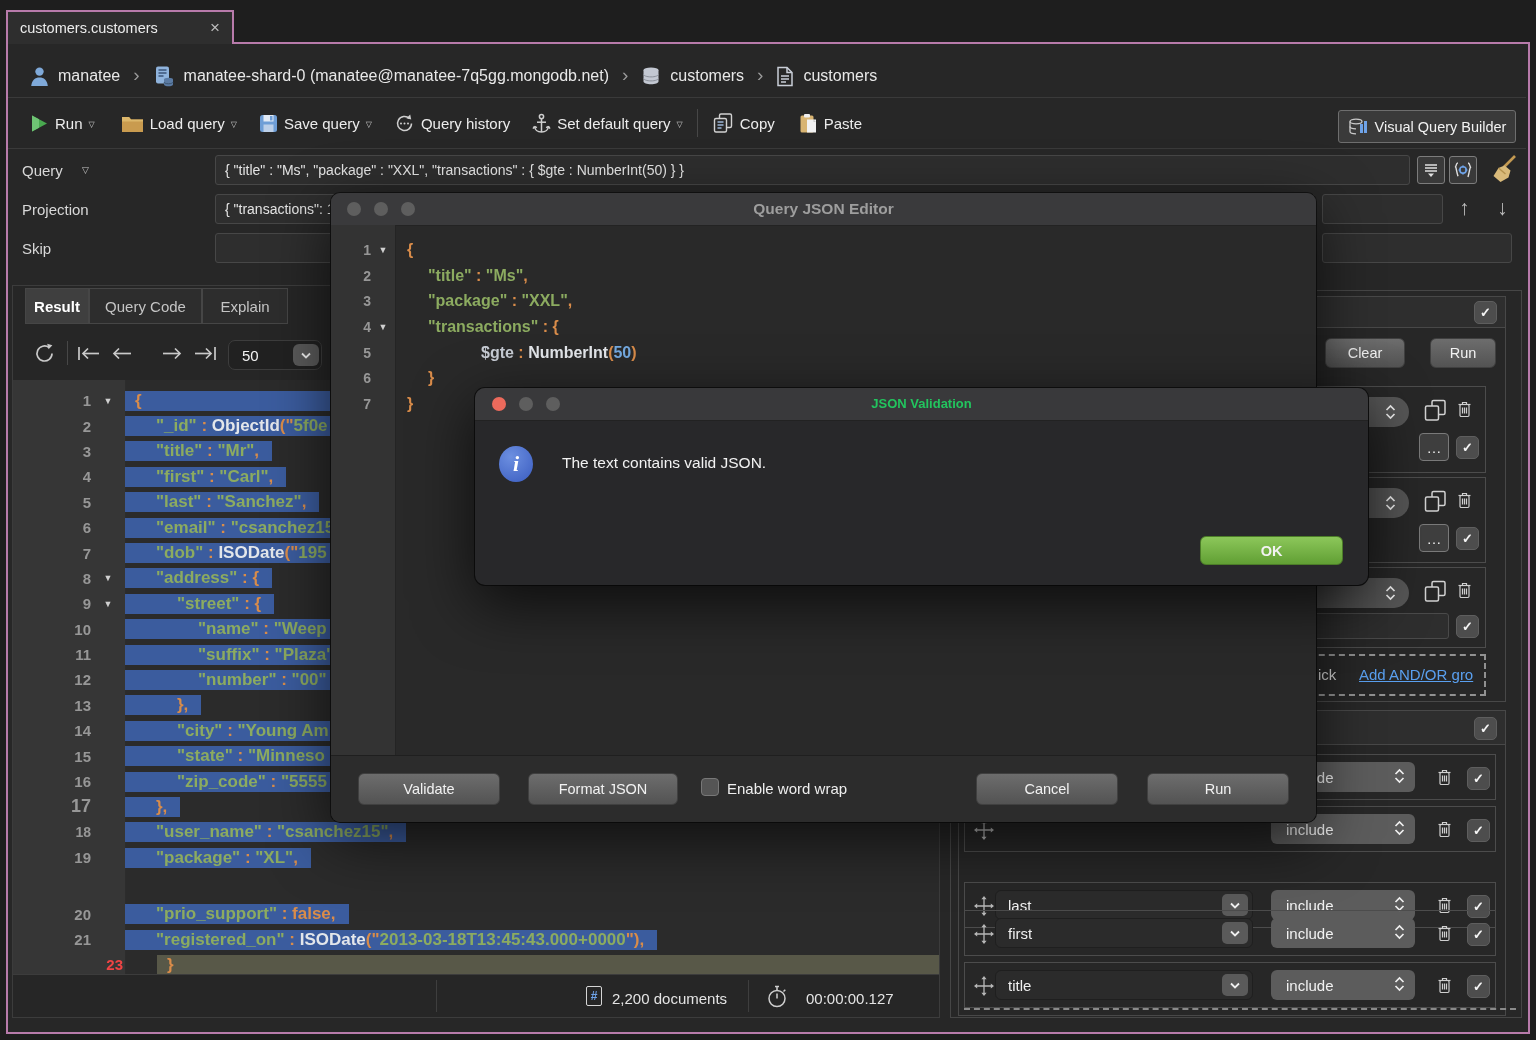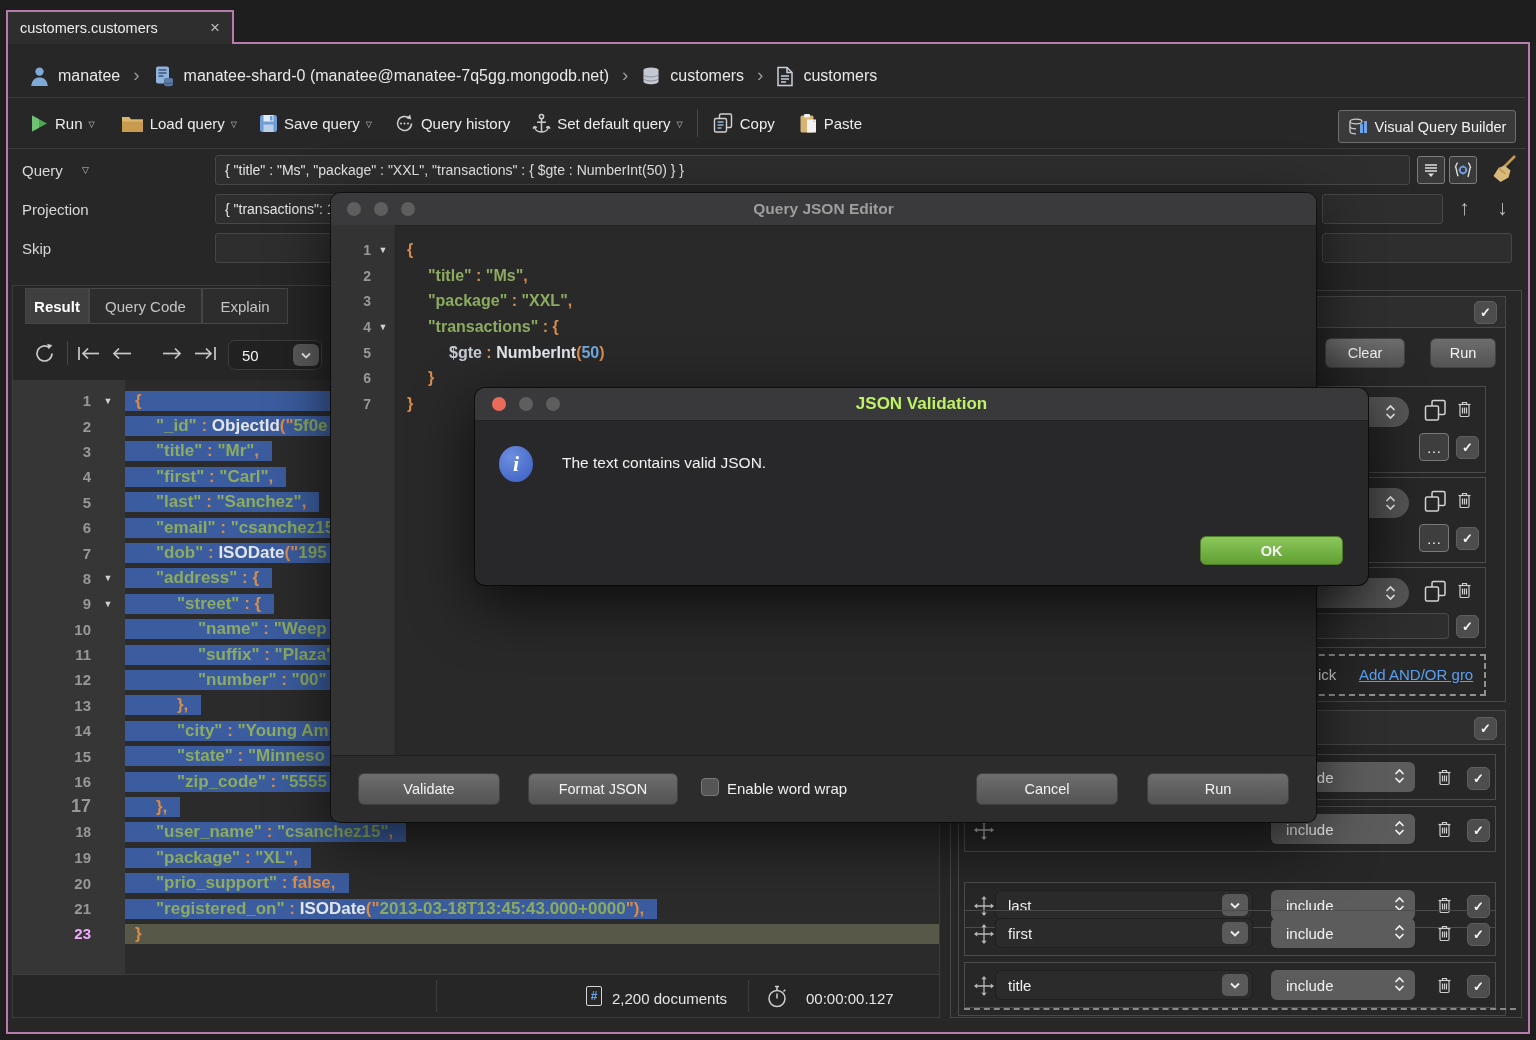--- a/index.html
+++ b/index.html
@@ -20,21 +20,21 @@
   .caret{font-size:8px;color:#c9c9c9;padding-top:2px;}
   .crumb-sep{color:#9a9a9a;font-size:19px;padding:0 4px 3px 4px;}
   
   .code-line{display:flex;align-items:center;font-weight:bold;}
   .ln{flex:none;text-align:right;color:#979797;font-weight:bold;}
   .fold{flex:none;text-align:center;color:#d0d0d0;}
   .lt{white-space:pre;display:inline-block;}
   .sel{background:#3b5c9e;padding-right:13px;}
   .fw{flex:1;}
   .cur{background:#585848;flex:1;}
-  .row-cur .ln{color:#f0abfc;}
+  .row-cur .ln{color:#ef4444;padding-left:32px;}
   .tg{color:#8cab60}.tp{color:#d98c4a}.tt{color:#e3e6ea}.tn{color:#74a9e0}.tw{color:#c7ccd4}
   
   .rtab{position:absolute;top:288px;height:36px;display:flex;align-items:center;justify-content:center;
         font-size:15px;border:1px solid #464646;background:#2d2d2d;color:#c4c4c4;box-sizing:border-box;}
   .rtab.active{background:#3f3f3f;color:#ffffff;font-weight:bold;}
   
   .tl{width:14px;height:14px;border-radius:50%;background:#5e5e5e;position:absolute;top:9px;}
   .mselect{background:#5c5c5c;border-radius:6px;height:30px;display:flex;align-items:center;
            justify-content:space-between;color:#f2f2f2;font-size:15px;padding:0 10px 0 15px;box-sizing:border-box;}
   .fselect{background:#2b2b2b;border:1px solid #1f1f1f;border-radius:6px;height:30px;display:flex;
@@ -356,21 +356,21 @@
         <div class="code-line" style="height: 25.4px; font-size: 17px;">
           <span class="ln" style="width: 78px; font-size: 14px;">18</span>
           <span class="fold" style="width: 34px; font-size: 9px;"></span>
           <span class="lt sel" style="padding-left: 31px;"><span class="tg">"user_name"</span><span class="tp"> : </span><span class="tg">"csanchez15"</span><span class="tp">,</span></span>
         </div>
         <div class="code-line" style="height: 25.4px; font-size: 17px;">
           <span class="ln" style="width: 78px; font-size: 15px;">19</span>
           <span class="fold" style="width: 34px; font-size: 9px;"></span>
           <span class="lt sel" style="padding-left: 31px;"><span class="tg">"package"</span><span class="tp"> : </span><span class="tg">"XL"</span><span class="tp">,</span></span>
         </div>
-        <div class="code-line" style="height: 25.4px; font-size: 17px;">
+        <div class="code-line" style="height: 25.4px; font-size: 17px; margin-top: 31px;">
           <span class="ln" style="width: 78px; font-size: 15px;">20</span>
           <span class="fold" style="width: 34px; font-size: 9px;"></span>
           <span class="lt sel" style="padding-left: 31px;"><span class="tg">"prio_support"</span><span class="tp"> : </span><span class="tp">false</span><span class="tp">,</span></span>
         </div>
         <div class="code-line" style="height: 25.4px; font-size: 17px;">
           <span class="ln" style="width: 78px; font-size: 15px;">21</span>
           <span class="fold" style="width: 34px; font-size: 9px;"></span>
           <span class="lt sel" style="padding-left: 31px;"><span class="tg">"registered_on"</span><span class="tp"> : </span><span class="tt">ISODate</span><span class="tp">("</span><span class="tg">2013-03-18T13:45:43.000+0000</span><span class="tp">"),</span></span>
         </div>
         <div class="code-line row-cur" style="height: 25.4px; font-size: 17px;">
@@ -448,21 +448,21 @@
             <span class="lt" style="padding-left: 33px;"><span class="tg">"package"</span><span class="tp"> : </span><span class="tg">"XXL"</span><span class="tp">,</span></span>
           </div>
           <div class="code-line" style="height: 25.7px; font-size: 16px;">
             <span class="ln" style="width: 40px; font-size: 14px;">4</span>
             <span class="fold" style="width: 24px; font-size: 9px;">▼</span>
             <span class="lt" style="padding-left: 33px;"><span class="tg">"transactions"</span><span class="tp"> : {</span></span>
           </div>
           <div class="code-line" style="height: 25.7px; font-size: 16px;">
             <span class="ln" style="width: 40px; font-size: 14px;">5</span>
             <span class="fold" style="width: 24px; font-size: 9px;"></span>
-            <span class="lt" style="padding-left: 54px;"><span class="tw">$gte</span><span class="tp"> : </span><span class="tt">NumberInt</span><span class="tp">(</span><span class="tn">50</span><span class="tp">)</span></span>
+            <span class="lt" style="padding-left: 86px;"><span class="tw">$gte</span><span class="tp"> : </span><span class="tt">NumberInt</span><span class="tp">(</span><span class="tn">50</span><span class="tp">)</span></span>
           </div>
           <div class="code-line" style="height: 25.7px; font-size: 16px;">
             <span class="ln" style="width: 40px; font-size: 14px;">6</span>
             <span class="fold" style="width: 24px; font-size: 9px;"></span>
             <span class="lt" style="padding-left: 33px;"><span class="tp">}</span></span>
           </div>
           <div class="code-line" style="height: 25.7px; font-size: 16px;">
             <span class="ln" style="width: 40px; font-size: 14px;">7</span>
             <span class="fold" style="width: 24px; font-size: 9px;"></span>
             <span class="lt" style="padding-left: 12px;"><span class="tp">}</span></span>
@@ -485,21 +485,21 @@
         <span>Run</span>
         </div>
     </div>
   </div>
 
   <div class="abs" style="left:475px;top:388px;width:893px;height:197px;background:#28282a;border-radius:10px;box-shadow:0 18px 60px rgba(0,0,0,.7),0 0 0 1px #111;z-index:30;overflow:hidden;">
     <div style="height:32px;background:#39393b;border-bottom:1px solid #222;position:relative;">
       <span class="tl" style="left:17px;background:#ec6a5c;"></span>
       <span class="tl" style="left:44px;"></span>
       <span class="tl" style="left:71px;"></span>
-      <div style="text-align:center;line-height:32px;font-size:17px;font-weight:bold;color:#bef264;">JSON Validation</div>
+      <div style="text-align:center;line-height:32px;font-size:13px;font-weight:bold;color:#22c55e;">JSON Validation</div>
     </div>
     <div class="abs" style="left:24px;top:58px;width:34px;height:36px;border-radius:50%;background:radial-gradient(circle at 35% 30%,#6c8fe0,#3a5cc0);display:flex;align-items:center;justify-content:center;">
       <span style="font-family:'Liberation Serif',serif;font-style:italic;font-weight:bold;font-size:22px;color:#ffffff;">i</span>
     </div>
     <span class="abs" style="left:87px;top:66px;font-size:15.5px;color:#f2f2f2;">The text contains valid JSON.</span>
     <div class="abs btn btn-green" style="left:725px;top:148px;width:141px;height:27px;">
       <span>OK</span>
       </div>
   </div>
 

